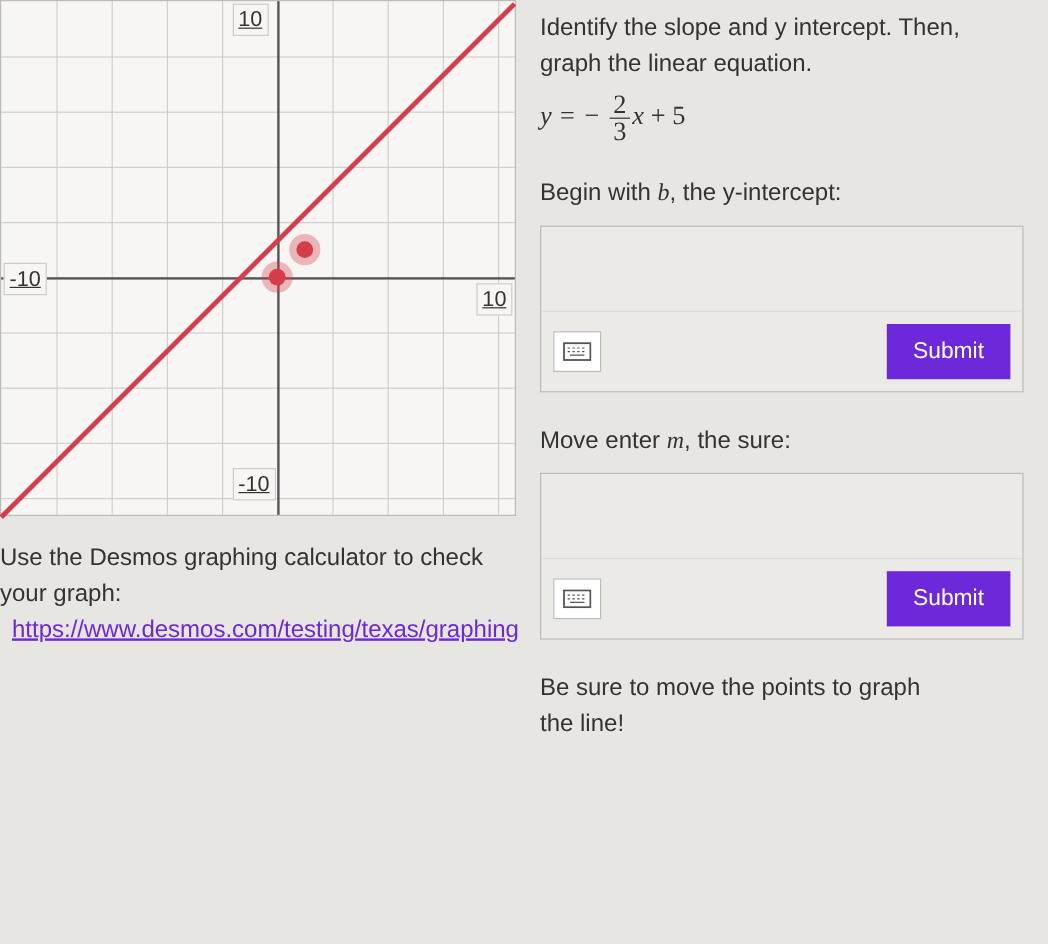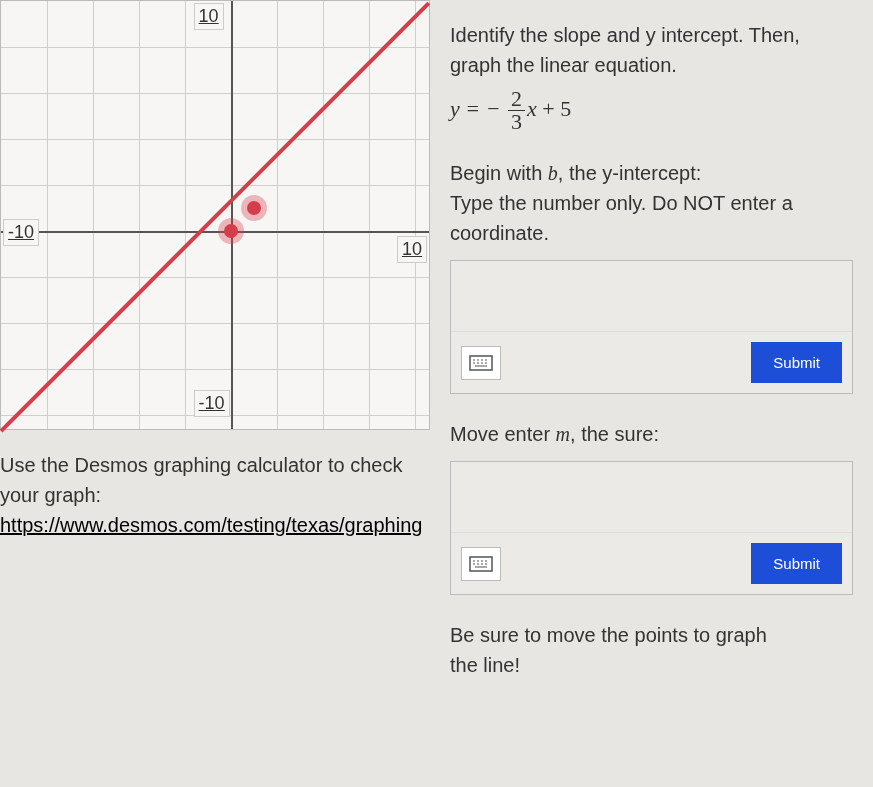--- a/index.html
+++ b/index.html
@@ -15,21 +15,21 @@
       display: flex;
       padding: 0;
       height: 100%;
     }
     .left-panel {
       width: 440px;
       padding: 0 10px 10px 0;
     }
     .right-panel {
       flex: 1;
-      padding: 20px 20px 0 10px;
+      padding: 8px 20px 0 10px;
       font-size: 20px;
       line-height: 1.5;
     }
     .graph-box {
       width: 430px;
       height: 430px;
       background: #f7f6f4;
       border: 1px solid #bbb;
       position: relative;
       margin-bottom: 20px;
@@ -65,22 +65,23 @@
       background: #d63d4a;
       transform: translate(-50%, -50%);
       box-shadow: 0 0 0 6px rgba(214,61,74,0.35);
     }
     .below-graph {
       font-size: 20px;
       line-height: 1.5;
       padding-right: 20px;
     }
     .below-graph a {
-      color: #000000;
+      color: #6d28d9;
       text-decoration: underline;
+      padding-left: 10px;
     }
     .equation {
       font-family: 'Times New Roman', serif;
       font-size: 22px;
       margin: 8px 0 25px 0;
     }
     .frac {
       display: inline-block;
       text-align: center;
       vertical-align: middle;
@@ -115,25 +116,25 @@
     .keyboard-btn {
       width: 40px; height: 34px;
       border: 1px solid #bbb;
       background: #fff;
       display: flex;
       align-items: center;
       justify-content: center;
       cursor: pointer;
     }
     .submit-btn {
-      background: #1d4ed8;
+      background: #6d28d9;
       color: #fff;
       border: none;
       padding: 12px 22px;
-      font-size: 15px;
+      font-size: 19px;
       cursor: pointer;
     }
     .bold { font-weight: normal; }
     .kbd-svg rect { fill:none; stroke:#555; stroke-width:1.5; }
     .kbd-svg line { stroke:#555; stroke-width:1; }
   </style>
 </head>
 <body>
 
 <div class="container">
@@ -184,21 +185,20 @@
       <span class="italic">y = −</span>
       <span class="frac">
         <span class="num">2</span>
         <span class="den">3</span>
       </span><span class="italic">x</span><span> + 5</span>
     </div>
 
     <p>
       <span>Begin with </span><span class="italic">b</span><span>, the y-intercept:</span>
     </p>
-    <p>Type the number only.  Do NOT enter a coordinate.</p>
 
     <div class="answer-box">
       <input type="text" class="answer-input-area" style="">
       <div class="answer-footer">
         <div class="keyboard-btn">
           <svg class="kbd-svg" width="24" height="16">
             <rect x="1" y="1" width="22" height="14"></rect>
             <line x1="4" y1="5" x2="6" y2="5"></line>
               <line x1="8" y1="5" x2="10" y2="5"></line>
               <line x1="12" y1="5" x2="14" y2="5"></line>

